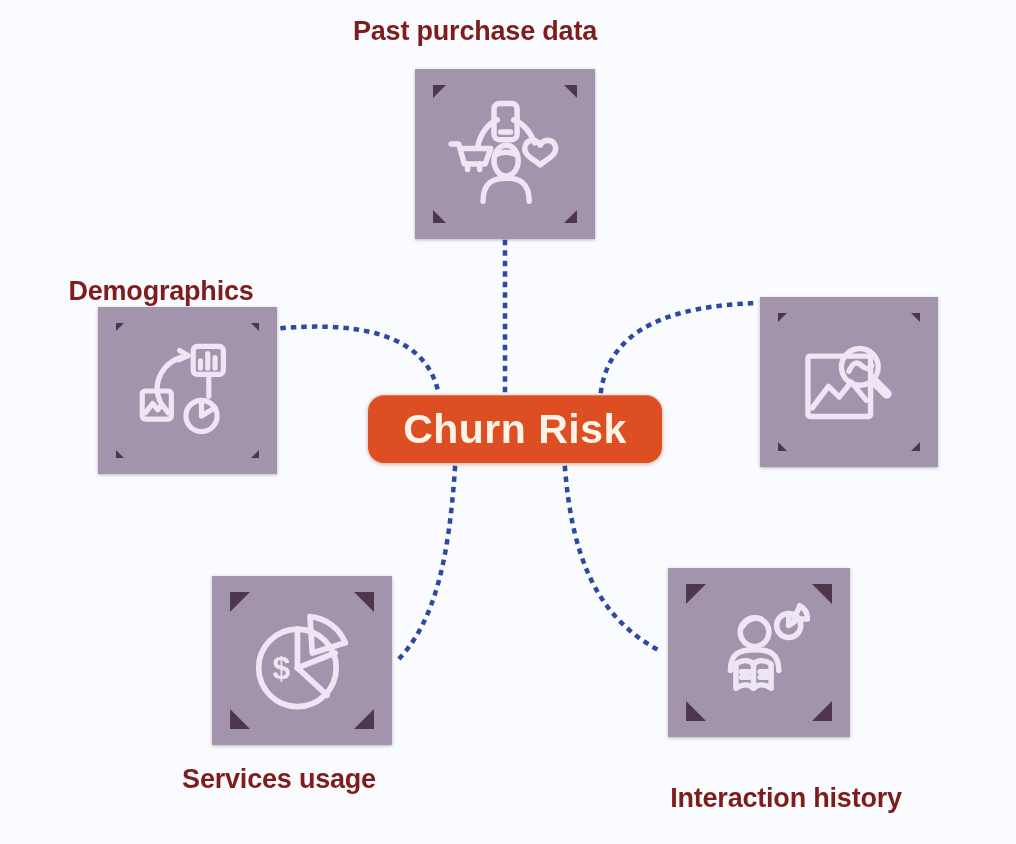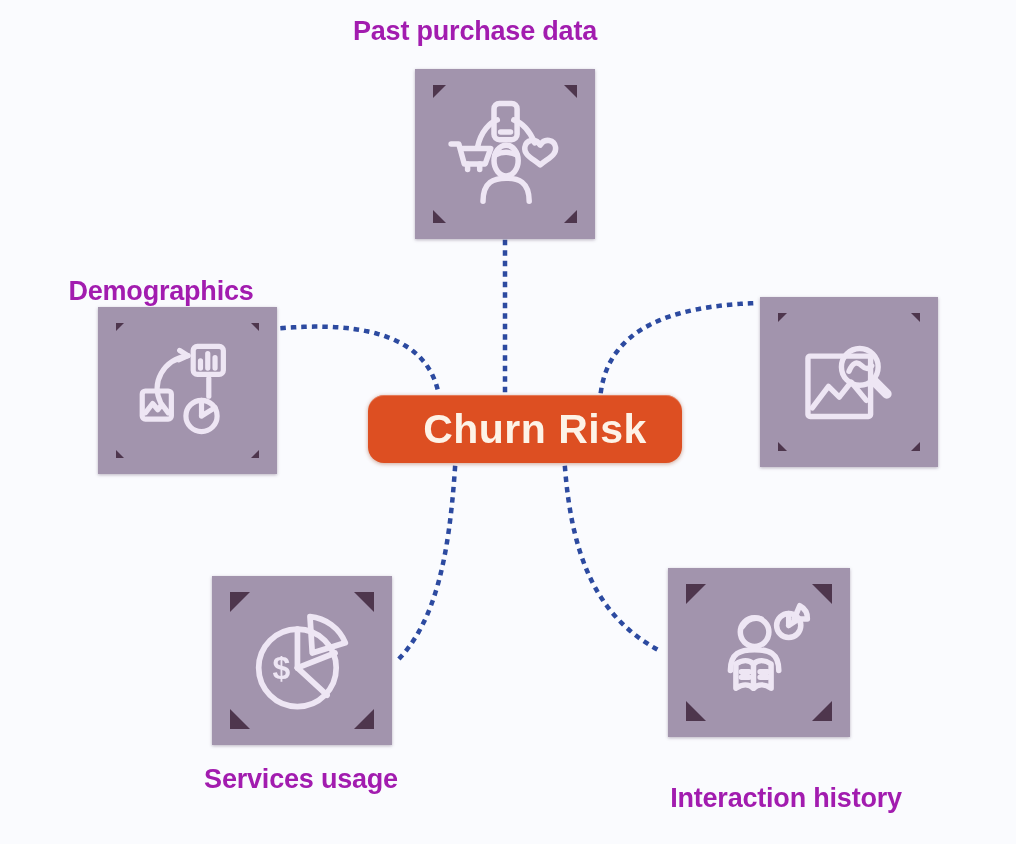--- a/index.html
+++ b/index.html
@@ -25,45 +25,44 @@
   
   .cm{position:absolute;width:var(--cs,12px);height:var(--cs,12px);background:#3c2138;opacity:.82;}
   .cm.tl{top:16px;left:18px;clip-path:polygon(0 0,100% 0,0 100%);}
   .cm.tr{top:16px;right:18px;clip-path:polygon(0 0,100% 0,100% 100%);}
   .cm.bl{bottom:16px;left:18px;clip-path:polygon(0 0,0 100%,100% 100%);}
   .cm.br{bottom:16px;right:18px;clip-path:polygon(100% 0,100% 100%,0 100%);}
 
   .node-label{
     position:absolute;
     font-weight:700;font-size:27px;line-height:1.22;
-    color:#a21caf;text-align:center;letter-spacing:-.2px;
+    color:#7f1d1d;text-align:center;letter-spacing:-.2px;
   }
 
   .center-pill{
     position:absolute;left:368px;top:395px;width:294px;height:68px;
     background:#dd4f22;border-radius:16px;
     display:flex;align-items:center;justify-content:center;
     box-shadow:0 1px 4px rgba(150,60,20,.45), inset 0 1px 0 rgba(255,255,255,.25);
-    padding-left:20px;
   }
   .center-pill span{
     color:#fdf3e7;font-weight:700;font-size:41px;letter-spacing:.5px;
   }
 
   
   .box-past{left:415px;top:69px;width:180px;height:170px;--cs:13px;}
   .box-demo{left:98px;top:307px;width:179px;height:167px;--cs:8px;}
   .box-psych{left:760px;top:297px;width:178px;height:170px;--cs:9px;}
   .box-serv{left:212px;top:576px;width:180px;height:169px;--cs:20px;}
   .box-inter{left:668px;top:568px;width:182px;height:169px;--cs:20px;}
 
   .lbl-past{left:330px;top:15px;width:290px;}
   .lbl-demo{left:36px;top:275px;width:250px;}
   .lbl-psych{left:733px;top:218px;width:244px;}
-  .lbl-serv{left:176px;top:763px;width:250px;}
+  .lbl-serv{left:154px;top:763px;width:250px;}
   .lbl-inter{left:649px;top:782px;width:274px;}
 </style>
 </head>
 <body>
 
 <div class="canvas">
 
   <svg class="connectors" viewBox="0 0 1016 844">
     <path d="M505 242 L505 391" fill="none" stroke="#2c4aa0" stroke-width="4.5" stroke-dasharray="1 9.5" stroke-linecap="square"></path>
     <path d="M272 329 C352 321, 424 331, 438 391" fill="none" stroke="#2c4aa0" stroke-width="4.5" stroke-dasharray="1 9.5" stroke-linecap="square"></path>

